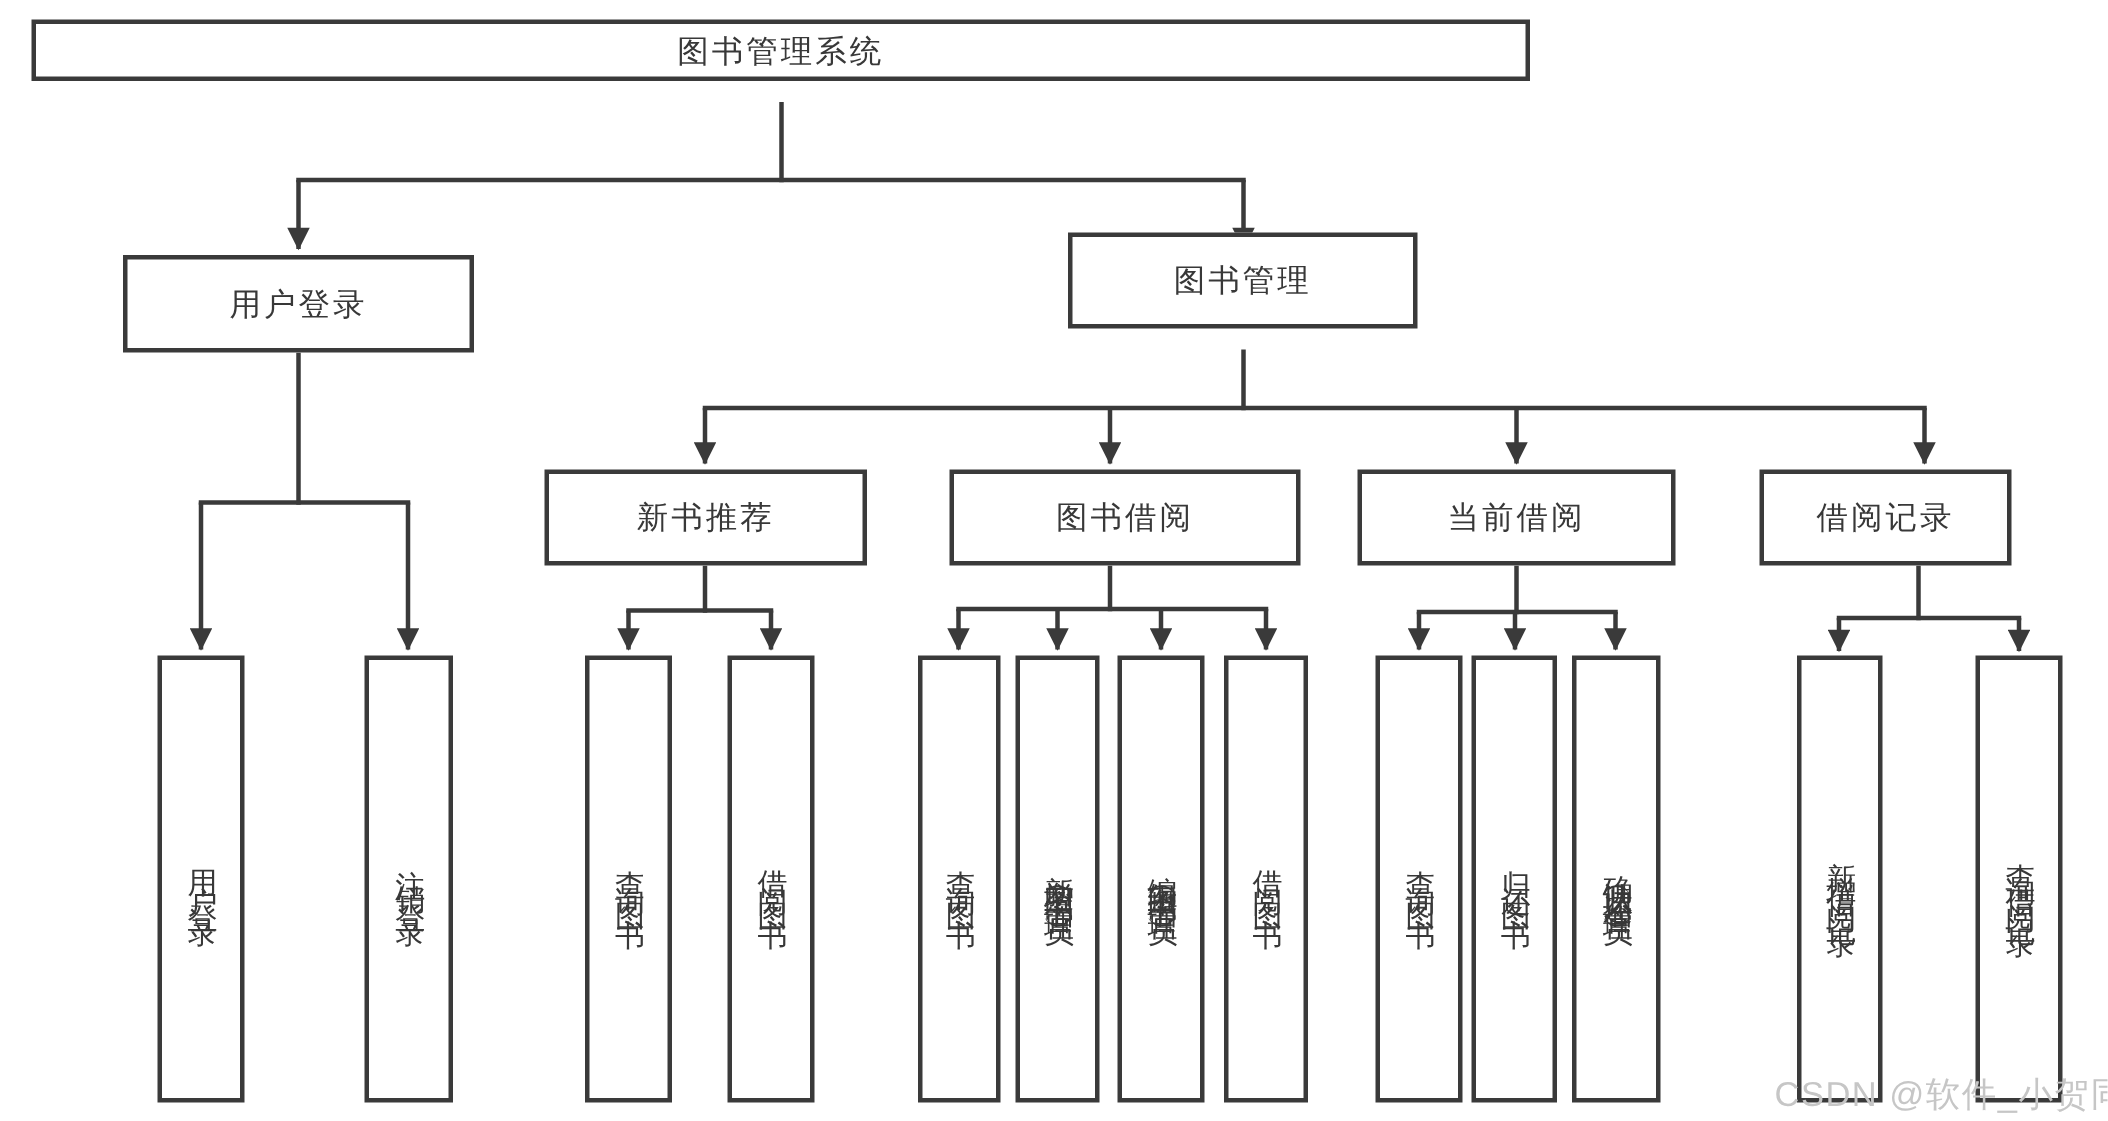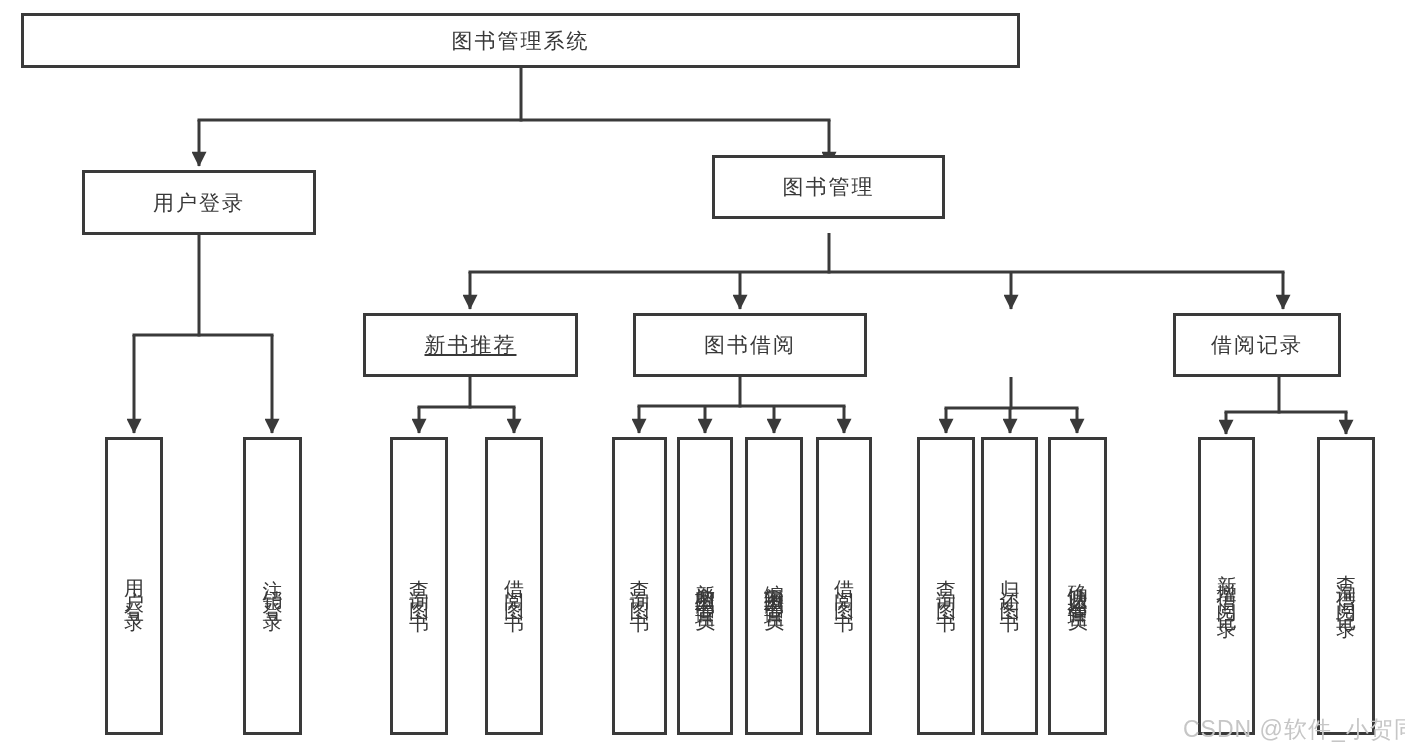--- a/index.html
+++ b/index.html
@@ -11,25 +11,25 @@
   html,body{margin:0;padding:0;}
   body{background:var(--background);font-family:"Liberation Sans",sans-serif;}
   .canvas{position:relative;width:1405px;height:747px;background:var(--background);overflow:hidden;}
   svg.connectors{position:absolute;left:0;top:0;width:1405px;height:747px;}
   svg.connectors line{stroke:var(--line);stroke-width:3;fill:none;}
   .node{
     position:absolute;box-sizing:border-box;border:3px solid var(--line);
     background:var(--background);display:flex;align-items:center;justify-content:center;
     color:var(--text);font-size:21px;letter-spacing:2px;white-space:nowrap;
   }
-  .root{left:21px;top:13px;width:999px;height:55px;}
+  .root{left:21px;top:13px;width:999px;height:41px;}
   .lv2-a{left:82px;top:170px;width:234px;height:65px;}
   .lv2-b{left:712px;top:155px;width:233px;height:64px;}
   .lv3{top:313px;height:64px;font-size:21px;}
-  .lv3-a{left:363px;width:215px;text-decoration:underline;}
+  .lv3-a{left:363px;width:215px;}
   .lv3-b{left:633px;width:234px;}
   .lv3-c{left:905px;width:212px;}
   .lv3-d{left:1173px;width:168px;}
   .leaf{top:437px;height:298px;font-size:20px;letter-spacing:0;}
   .leaf span{writing-mode:vertical-rl;text-orientation:mixed;line-height:1.05;letter-spacing:11px;}
   .leaf.mid span{letter-spacing:9px;}
   .leaf.long span{letter-spacing:4px;}
   .lf1{left:105px;width:58px;}
   .lf2{left:243px;width:59px;}
   .lf3{left:390px;width:58px;}
@@ -103,20 +103,21 @@
     </g>
   </svg>
 
   <div class="node root">图书管理系统</div>
 
   <div class="node lv2-a">用户登录</div>
   <div class="node lv2-b">图书管理</div>
 
   <div class="node lv3 lv3-a">新书推荐</div>
   <div class="node lv3 lv3-b">图书借阅</div>
+  <div class="node lv3 lv3-c">当前借阅</div>
   <div class="node lv3 lv3-d">借阅记录</div>
 
   <div class="node leaf lf1">
     <span>用户登录</span>
   </div>
   <div class="node leaf lf2">
     <span>注销登录</span>
   </div>
   <div class="node leaf lf3">
     <span>查询图书</span>

